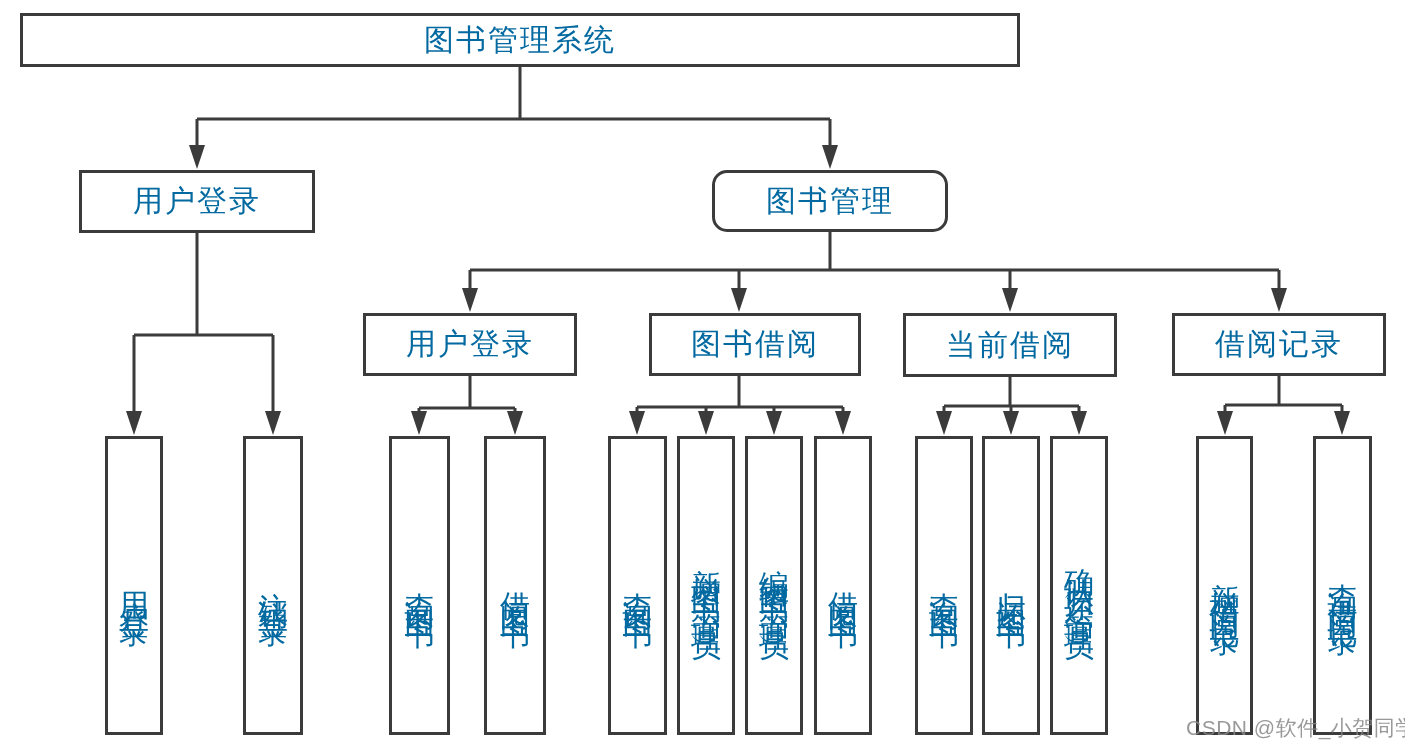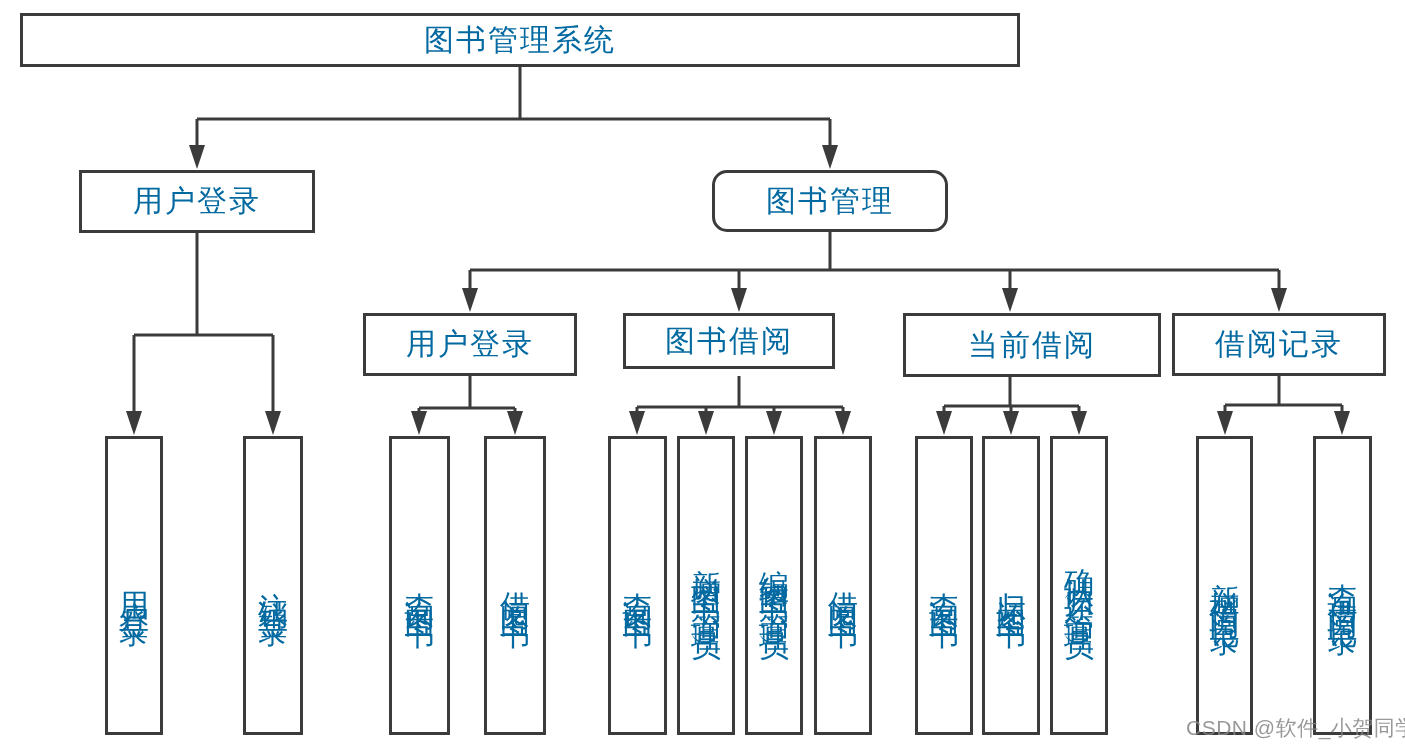--- a/index.html
+++ b/index.html
@@ -121,24 +121,24 @@
   <div class="node" style="left:79px; top:170px; width:236px; height:63px;">
     <span>用户登录</span>
   </div>
   <div class="node" style="left:712px; top:170px; width:236px; height:62px;border-radius:15px;">
     <span>图书管理</span>
   </div>
 
   <div class="node" style="left:363px; top:313px; width:214px; height:63px;">
     <span>用户登录</span>
   </div>
-  <div class="node" style="left:623px; top:313px; width:212px; height:56px;">
+  <div class="node" style="left:649px; top:313px; width:212px; height:63px;">
     <span>图书借阅</span>
   </div>
-  <div class="node" style="left:903px; top:313px; width:258px; height:64px;">
+  <div class="node" style="left:903px; top:313px; width:214px; height:64px;">
     <span>当前借阅</span>
   </div>
   <div class="node" style="left:1172px; top:313px; width:214px; height:63px;">
     <span>借阅记录</span>
   </div>
 
   <div class="node leaf" style="left:105px; top:436px; width:58px; height:299px;">
     <span>用户登录</span>
   </div>
   <div class="node leaf" style="left:243px; top:436px; width:60px; height:299px;">

